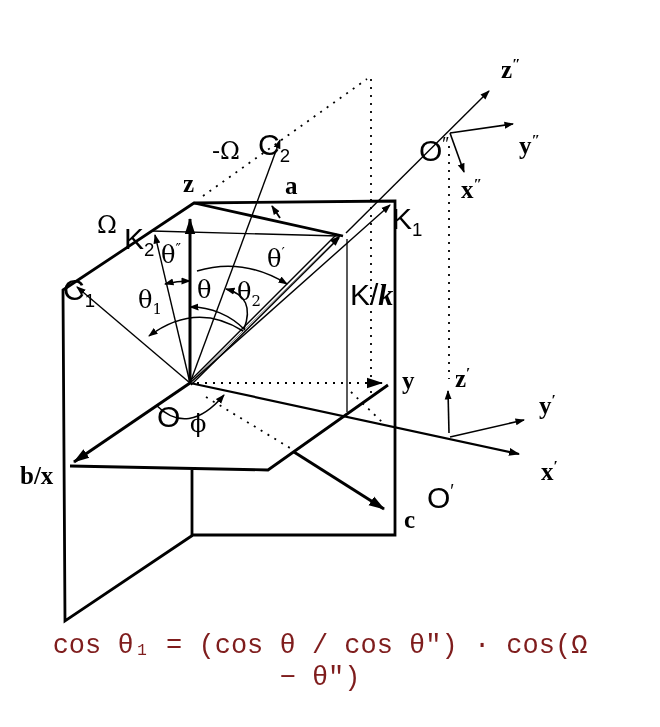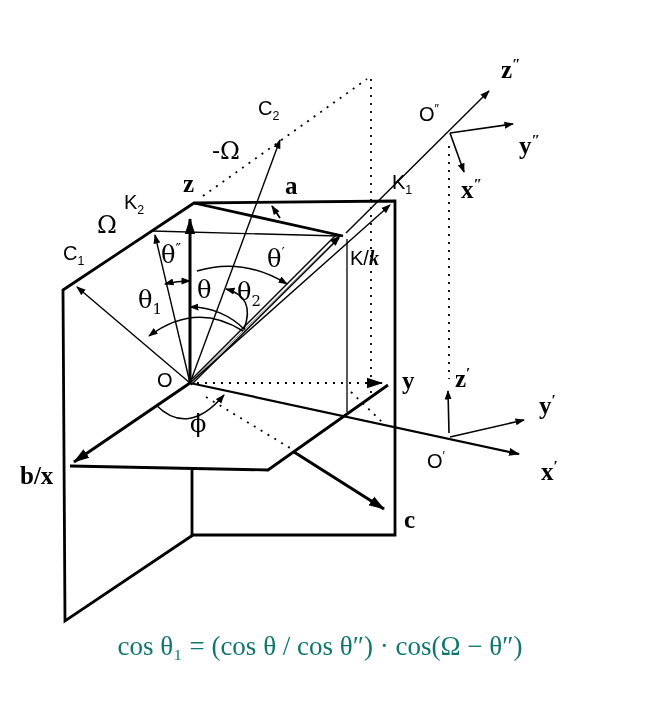--- a/index.html
+++ b/index.html
@@ -1,27 +1,27 @@
 <!DOCTYPE html>
 <html><head>
 <meta charset="utf-8">
 <style>
   html,body{margin:0;padding:0;background:#fff;}
   #fig{position:relative;width:660px;height:727px;background:#fff;overflow:hidden;
        font-family:"Liberation Sans",sans-serif;}
   #fig svg{position:absolute;left:0;top:0;}
   .lbl{position:absolute;color:#000;line-height:1;white-space:nowrap;}
-  .sans{font-family:"Liberation Sans",sans-serif;font-size:20px;font-weight:400;}
+  .sans{font-family:"Liberation Sans",sans-serif;font-size:30px;font-weight:400;margin-top:32px;}
   .axis{font-family:"Liberation Serif","DejaVu Serif",serif;font-weight:bold;font-size:25px;}
   .greek{font-family:"DejaVu Serif","Liberation Serif",serif;font-size:24px;}
   .kital{font-family:"Liberation Serif","DejaVu Serif",serif;font-weight:bold;font-style:italic;}
   .lbl sub{font-size:0.62em;line-height:0;}
   .lbl sup{font-size:0.62em;line-height:0;}
-  .eq{position:absolute;left:40px;width:560px;text-align:center;color:#0f766e;
-      font-family:Liberation Serif, serif;font-size:27px;line-height:1.2;}
+  .eq{position:absolute;left:40px;width:560px;text-align:center;color:#7f1d1d;
+      font-family:Liberation Mono, monospace;font-size:27px;line-height:1.2;}
 </style>
 </head>
 <body>
 
 <div id="fig">
 
 <svg width="660" height="727" viewBox="0 0 660 727">
   <defs>
     <marker id="mBig" markerUnits="userSpaceOnUse" markerWidth="18" markerHeight="12" refX="15" refY="6" orient="auto">
       <path d="M0,0.8 L16,6 L0,11.2 Z" fill="#000"></path>

